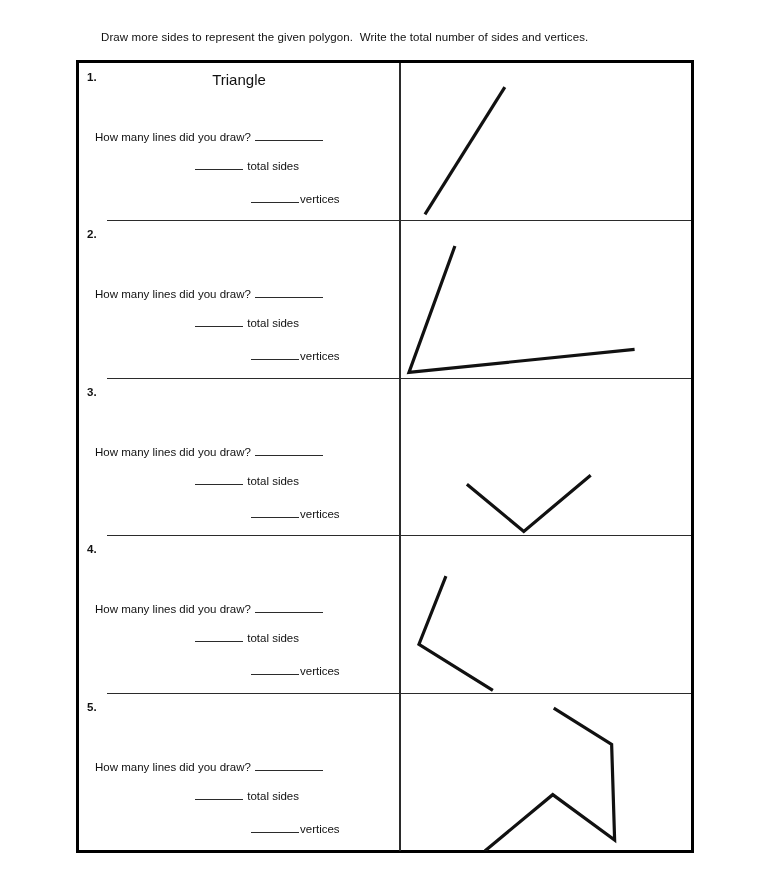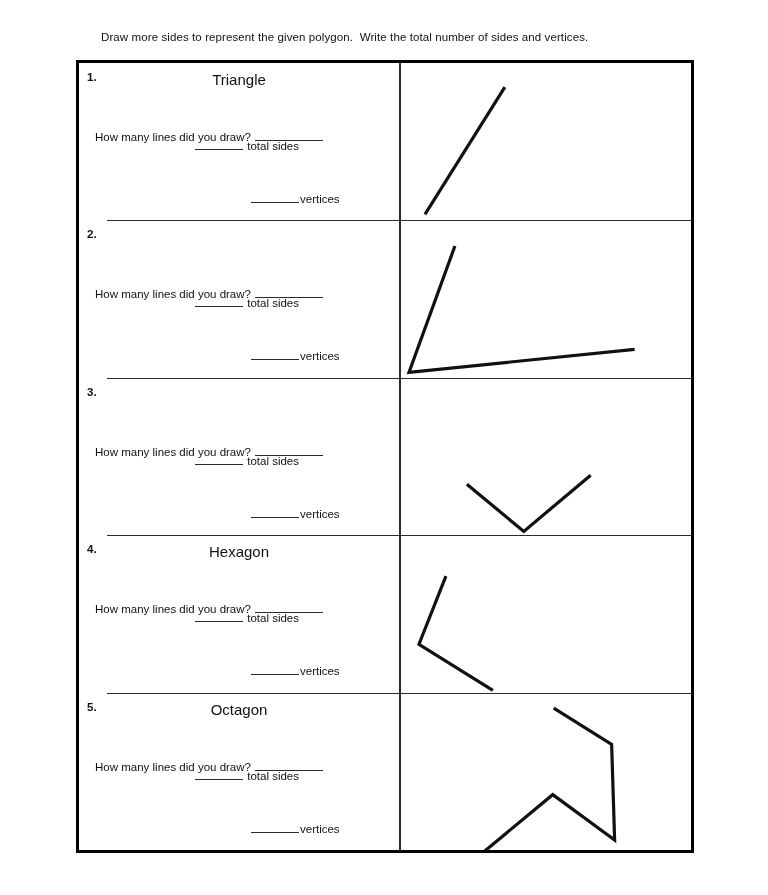--- a/index.html
+++ b/index.html
@@ -122,21 +122,21 @@
 
   .q-line {
     position: absolute;
     left: 0;
     right: 0;
     font-size: 11.5px;
     color: #111111;
     white-space: pre;
   }
   .q-lines  { top: 66px;  padding-left: 16px; }
-  .q-sides  { top: 75px;  padding-left: 115px; }
+  .q-sides  { top: 95px;  padding-left: 115px; }
   .q-verts  { top: 128px; padding-left: 123px; margin-left: 48px; }
 
   .blank {
     display: inline-block;
     border-bottom: 1.3px solid #2b2b2b;
     vertical-align: baseline;
     height: 11px;
     margin: 0 1px;
   }
   .blank.long  { width: 68px; }
@@ -194,38 +194,36 @@
           <polyline points="66,106 123,153 190,97" fill="none" stroke="#111111" stroke-width="3.2" stroke-linecap="butt" stroke-linejoin="miter"></polyline>
         </svg>
       </div>
     </div>
     <div class="row">
       <div class="row-divider-left"></div>
       <div class="row-divider-right"></div>
       <div class="col-divider"></div>
       <div class="left-cell">
         <div class="item-number">4.</div>
-        <div class="shape-name">Hexagon</div>
         <div class="q-line q-lines"><span>How many lines did you draw?</span> <span class="blank long"></span></div>
         <div class="q-line q-sides"><span class="blank short"></span> <span>total sides</span></div>
         <div class="q-line q-verts"><span class="blank short"></span><span>vertices</span></div>
       </div>
       <div class="right-cell">
         <svg viewBox="0 0 291 157" preserveAspectRatio="none">
           <polyline points="45,41 18,109 92,155" fill="none" stroke="#111111" stroke-width="3.2" stroke-linecap="butt" stroke-linejoin="miter"></polyline>
         </svg>
       </div>
     </div>
     <div class="row last">
       <div class="row-divider-left"></div>
       <div class="row-divider-right"></div>
       <div class="col-divider"></div>
       <div class="left-cell">
         <div class="item-number">5.</div>
-        <div class="shape-name">Octagon</div>
         <div class="q-line q-lines"><span>How many lines did you draw?</span> <span class="blank long"></span></div>
         <div class="q-line q-sides"><span class="blank short"></span> <span>total sides</span></div>
         <div class="q-line q-verts"><span class="blank short"></span><span>vertices</span></div>
       </div>
       <div class="right-cell">
         <svg viewBox="0 0 291 157" preserveAspectRatio="none">
           <polyline points="153,15 211,51 214,146 152,101 84,157" fill="none" stroke="#111111" stroke-width="3.2" stroke-linecap="butt" stroke-linejoin="miter"></polyline>
         </svg>
       </div>
     </div>

